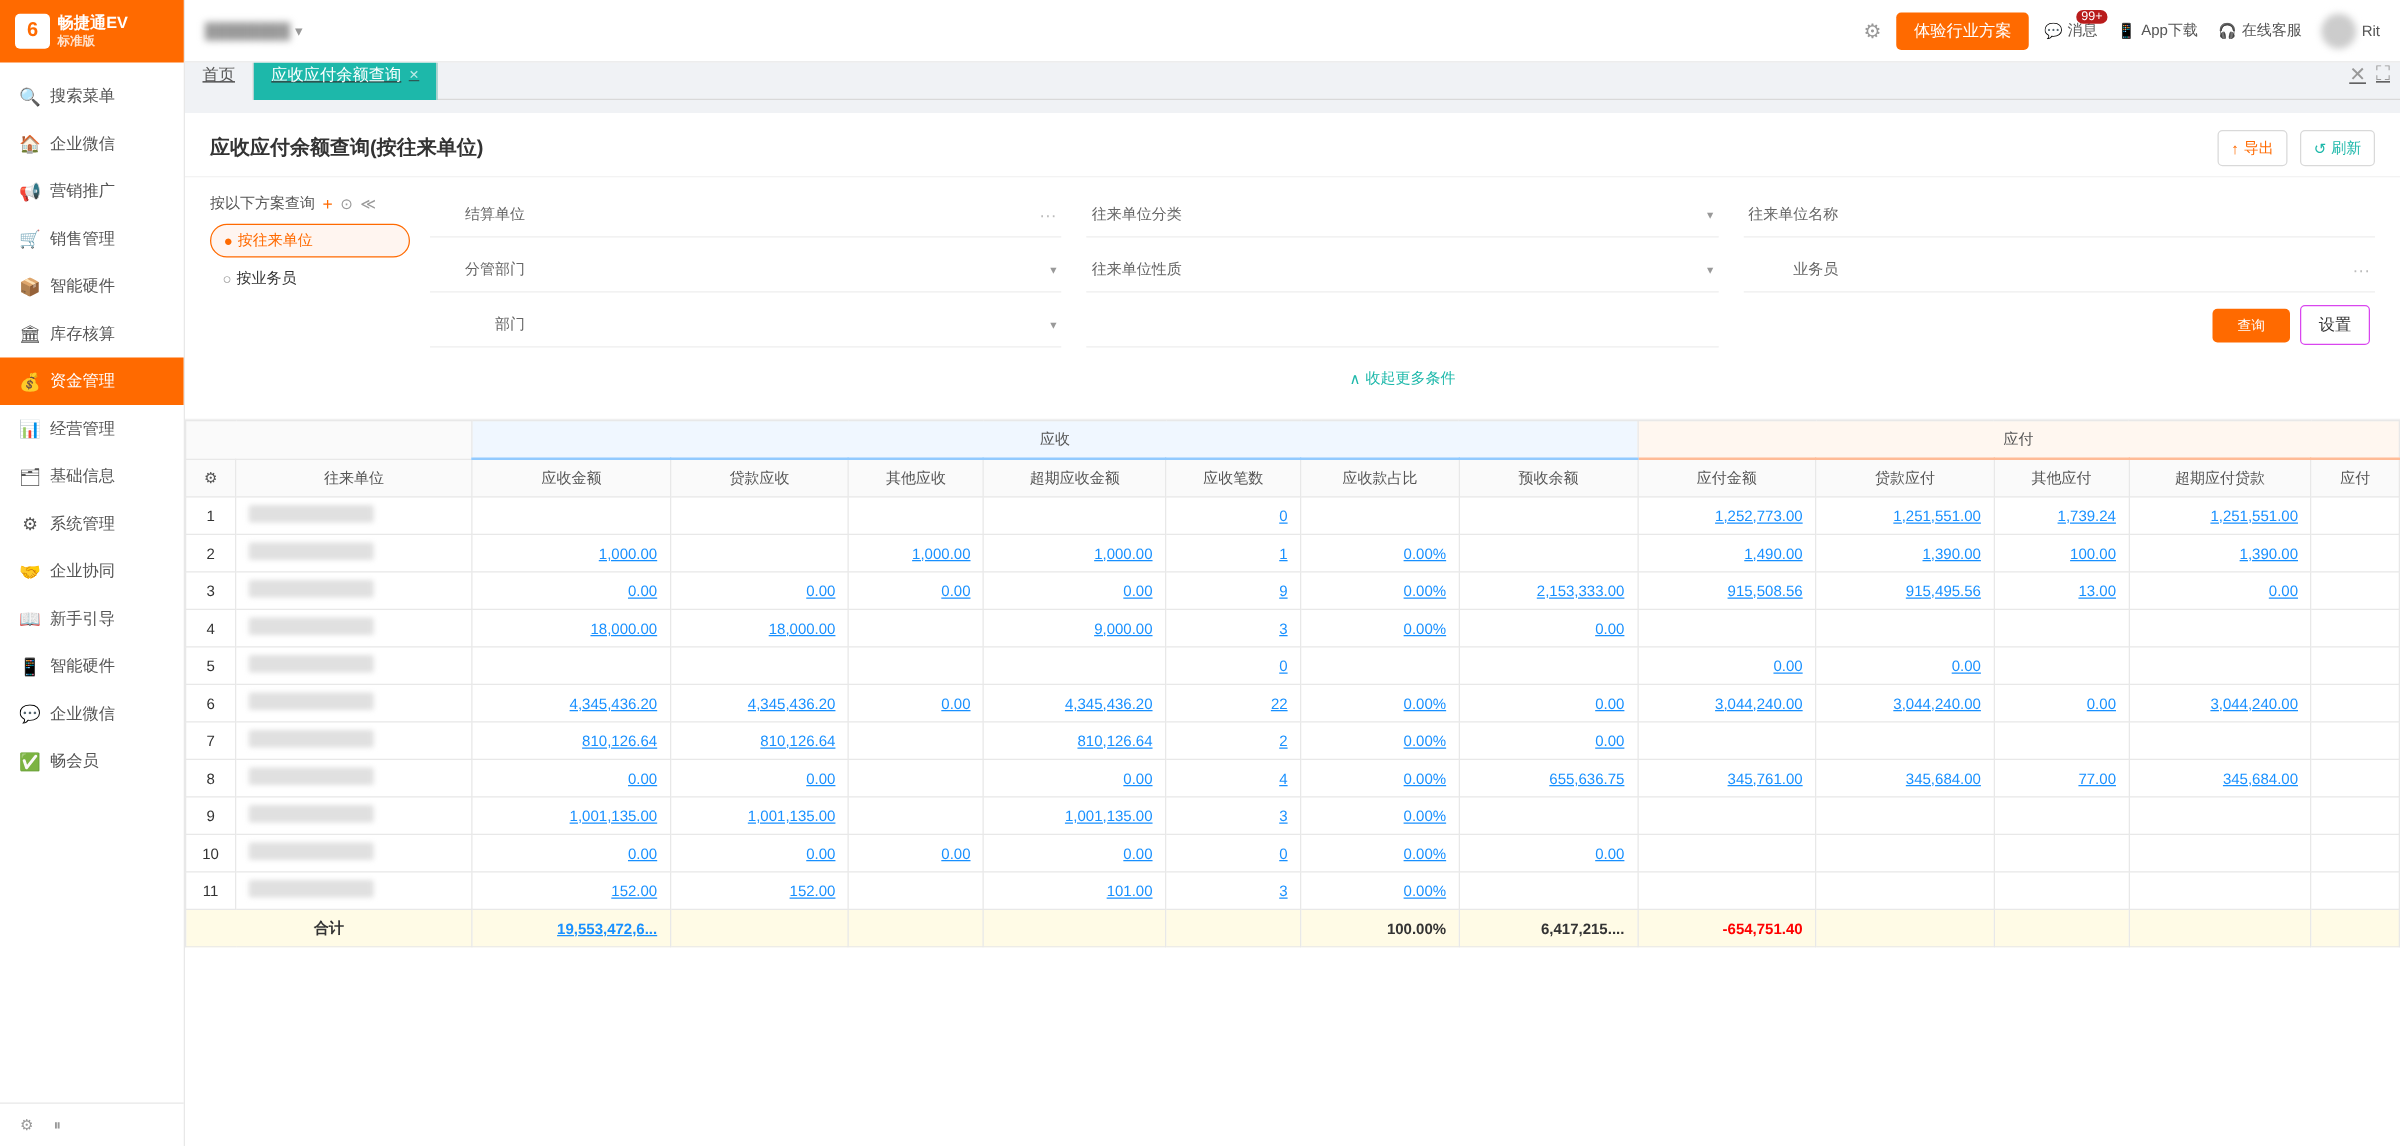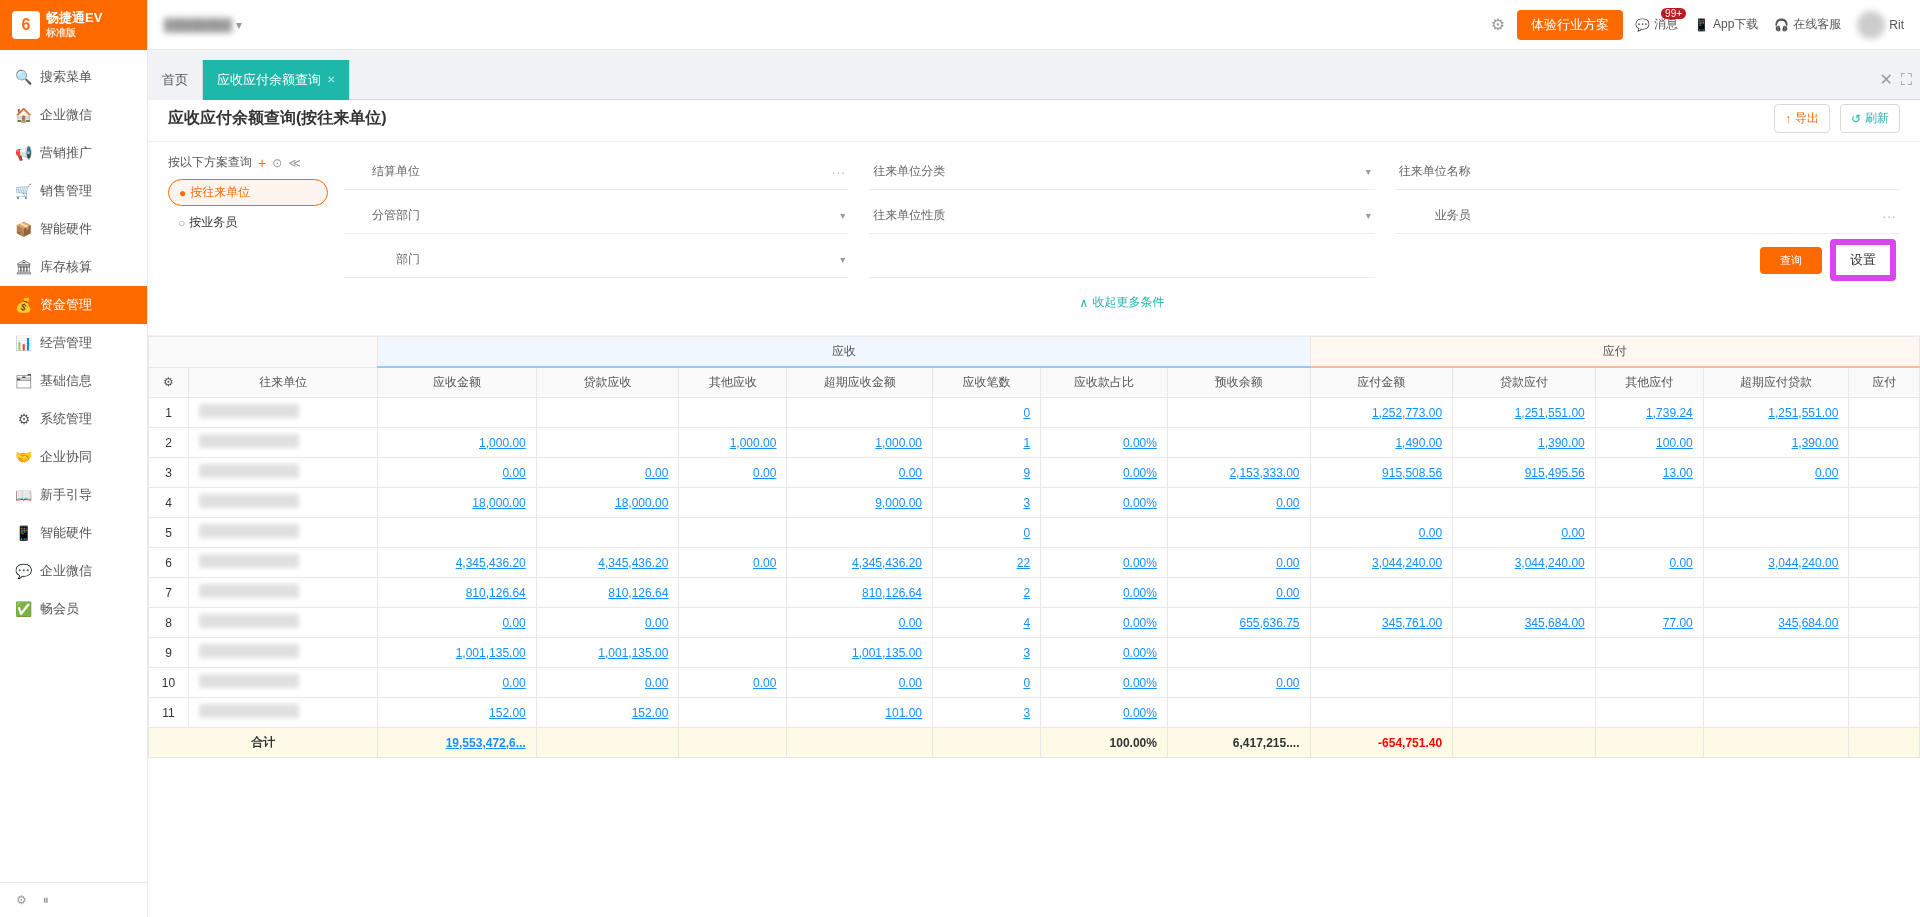--- a/index.html
+++ b/index.html
@@ -53,23 +53,23 @@
     .header-msg { display: flex; align-items: center; gap: 4px; cursor: pointer; color: #555; font-size: 12px; position: relative; }
     .header-badge {
       background: #b91c1c; color: white; font-size: 10px; border-radius: 8px;
       padding: 0 4px; min-width: 18px; text-align: right; position: absolute; top: -8px; right: -8px;
     }
     .header-link { display: flex; align-items: center; gap: 4px; cursor: pointer; color: #555; font-size: 12px; }
     .header-avatar { width: 28px; height: 28px; border-radius: 50%; background: #ddd; }
 
     
     .tab-bar {
-      position: fixed; left: 148px; top: 60px; right: 0; height: 40px;
+      position: fixed; left: 148px; top: 40px; right: 0; height: 40px;
       background: #f0f2f5; border-bottom: 1px solid #d9d9d9;
-      display: flex; align-items: center; z-index: 99;
+      display: flex; align-items: center; z-index: 99; text-decoration: underline;
     }
     .tab-item {
       height: 40px; padding: 0 14px; display: flex; align-items: center; gap: 6px;
       cursor: pointer; font-size: 13px; border-right: 1px solid #d9d9d9;
       background: #f0f2f5; color: #555;
     }
     .tab-item.active { background: #1db8aa; color: white; }
     .tab-item .tab-close { font-size: 10px; cursor: pointer; opacity: 0.7; }
     .tab-controls { margin-left: auto; display: flex; align-items: center; gap: 8px; padding-right: 8px; color: #999; font-size: 16px; }
 
@@ -110,21 +110,21 @@
     .collapse-btn {
       display: flex; align-items: center; justify-content: center; gap: 4px;
       color: #1db8aa; cursor: pointer; font-size: 12px; padding: 4px;
       margin-top: 4px;
     }
     .btn-query {
       background: #ff6a00; color: white; border: none; border-radius: 4px;
       padding: 6px 20px; cursor: pointer; font-size: 11px;
     }
     .btn-settings {
-      background: white; color: #333; border: 6px solid #d946ef; border-radius: 4px;
+      background: white; color: #333; border: 1px solid #d946ef; border-radius: 4px;
       padding: 6px 14px; cursor: pointer; font-size: 13px;
     }
 
     
     .table-container { overflow-x: auto; }
     .data-table {
       width: 100%; border-collapse: collapse; font-size: 12px;
     }
     .data-table th, .data-table td {
       border: 1px solid #e8e8e8; padding: 6px 10px; text-align: right; white-space: nowrap;

